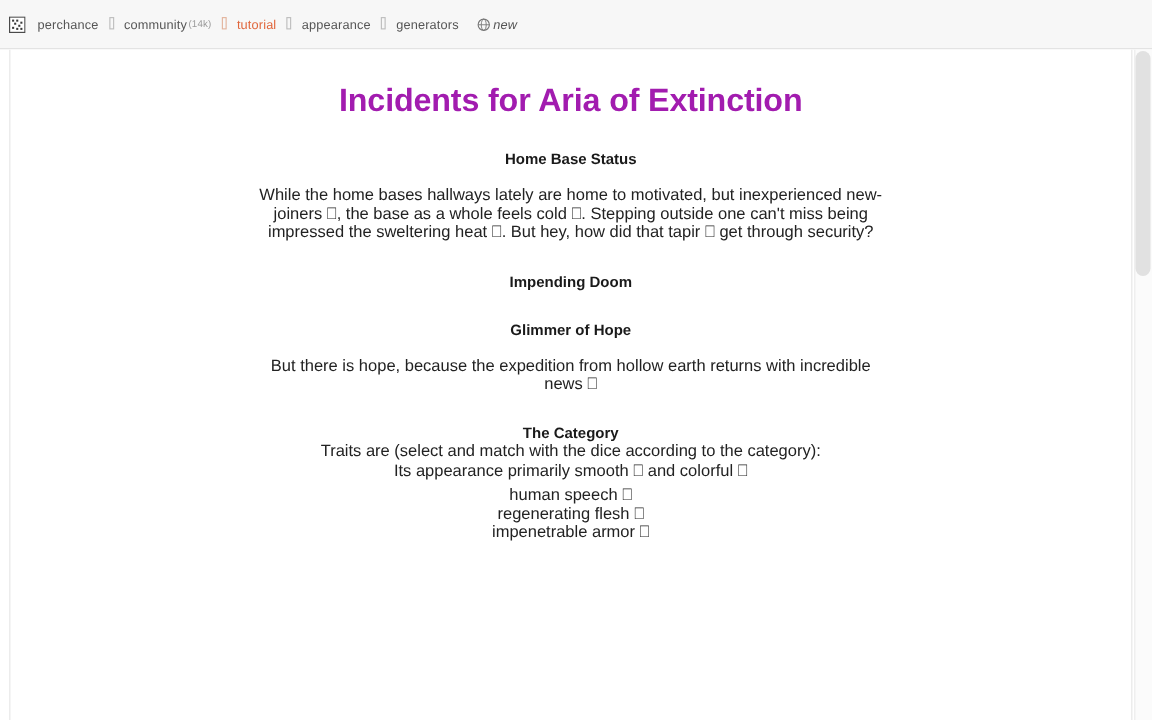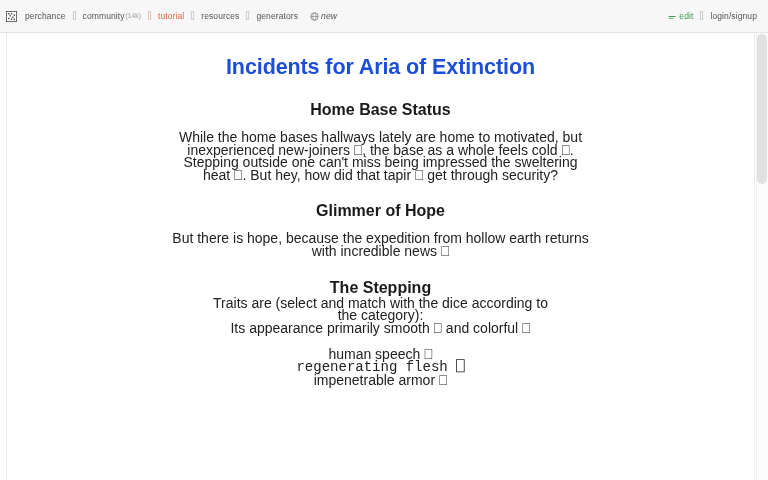--- a/index.html
+++ b/index.html
@@ -104,35 +104,35 @@
     width: 747px;
     height: 463px;
     padding: 0 20px;
     overflow: hidden;
   }
 
   h1.doc-title {
     font-size: 21.5px;
     font-weight: bold;
     text-align: center;
-    color: #1d4ed8;
+    color: #a21caf;
     margin: 22px 0 0 0;
     letter-spacing: -0.1px;
   }
 
   h2.section-title {
-    font-size: 16px;
+    font-size: 10px;
     font-weight: bold;
     text-align: center;
     color: #1a1a1a;
     margin: 21px 0 0 0;
   }
 
   p.section-body {
-    font-size: 14px;
+    font-size: 11px;
     line-height: 12.6px;
     text-align: center;
     color: #222222;
     margin: 12px auto 0 auto;
     max-width: 424px;
   }
   p.section-body.narrow { max-width: 336px; }
 </style>
 </head>
 <body>
@@ -171,21 +171,21 @@
     </span>
 
     <a class="nav-link accent" href="#">tutorial</a>
 
     <span class="nav-sep">
       <svg viewBox="0 0 6 10" width="5" height="9" aria-hidden="true">
         <rect x="1.5" y="0.5" width="3" height="9" fill="none" stroke="#bdbdbd" stroke-width="0.9"></rect>
       </svg>
     </span>
 
-    <a class="nav-link" href="#">resources</a>
+    <a class="nav-link" href="#">appearance</a>
 
     <span class="nav-sep">
       <svg viewBox="0 0 6 10" width="5" height="9" aria-hidden="true">
         <rect x="1.5" y="0.5" width="3" height="9" fill="none" stroke="#bdbdbd" stroke-width="0.9"></rect>
       </svg>
     </span>
 
     <a class="nav-link" href="#">generators</a>
 
     <span style="display:inline-block;width:7px;"></span>
@@ -194,59 +194,43 @@
       <svg viewBox="0 0 12 12" width="9" height="9" aria-hidden="true">
         <circle cx="6" cy="6" r="5" fill="none" stroke="#777777" stroke-width="1"></circle>
         <ellipse cx="6" cy="6" rx="2.2" ry="5" fill="none" stroke="#777777" stroke-width="0.8"></ellipse>
         <line x1="1" y1="6" x2="11" y2="6" stroke="#777777" stroke-width="0.8"></line>
       </svg>
     </span>
 
     <a class="nav-link" href="#" style="padding-left:1px;font-style:italic;">new</a>
   </div>
 
-  <div class="nav-right">
-    <span class="pencil-icon">
-      <svg viewBox="0 0 12 12" width="9" height="9" aria-hidden="true">
-        <line x1="1" y1="6" x2="10" y2="6" stroke="#3a9a4a" stroke-width="1.4"></line>
-        <line x1="1" y1="8.6" x2="7" y2="8.6" stroke="#3a9a4a" stroke-width="1"></line>
-      </svg>
-    </span>
-    <a class="nav-link green" href="#" style="padding-left:1px;">edit</a>
-
-    <span class="nav-sep">
-      <svg viewBox="0 0 6 10" width="5" height="9" aria-hidden="true">
-        <rect x="1.5" y="0.5" width="3" height="9" fill="none" stroke="#bdbdbd" stroke-width="0.9"></rect>
-      </svg>
-    </span>
-
-    <a class="nav-link" href="#">login/signup</a>
-  </div>
 </div>
 
 <div id="page-frame">
   <div id="page-border"></div>
 
   <div id="content">
 
     <h1 class="doc-title">Incidents for Aria of Extinction</h1>
 
     <h2 class="section-title">Home Base Status</h2>
     <p class="section-body">While the home bases hallways lately are home to motivated, but inexperienced new-joiners ⎕, the base as a whole feels cold ⎕. Stepping outside one can't miss being impressed the sweltering heat ⎕. But hey, how did that tapir ⎕ get through security?</p>
 
 
+    <h2 class="section-title">Impending Doom</h2>
 
     <h2 class="section-title">Glimmer of Hope</h2>
     <p class="section-body">But there is hope, because the expedition from hollow earth returns with incredible news ⎕</p>
 
-    <h2 class="section-title">The Stepping</h2>
+    <h2 class="section-title">The Category</h2>
     <p class="section-body narrow" style="margin-top:0;">Traits are (select and match with the dice according to the category):</p>
     <p class="section-body narrow" style="margin-top:0;">Its appearance primarily smooth ⎕ and colorful ⎕</p>
-    <p class="section-body narrow" style="margin-top:14px;">human speech ⎕</p>
-    <p class="section-body narrow" style="margin-top:0;font-family:Liberation Mono, monospace;">regenerating flesh ⎕</p>
+    <p class="section-body narrow" style="margin-top:4px;">human speech ⎕</p>
+    <p class="section-body narrow" style="margin-top:0;">regenerating flesh ⎕</p>
     <p class="section-body narrow" style="margin-top:0;">impenetrable armor ⎕</p>
 
   </div>
 
   <div id="scrollbar-track">
     <div id="scrollbar-thumb"></div>
   </div>
 </div>
 
 </body></html>

